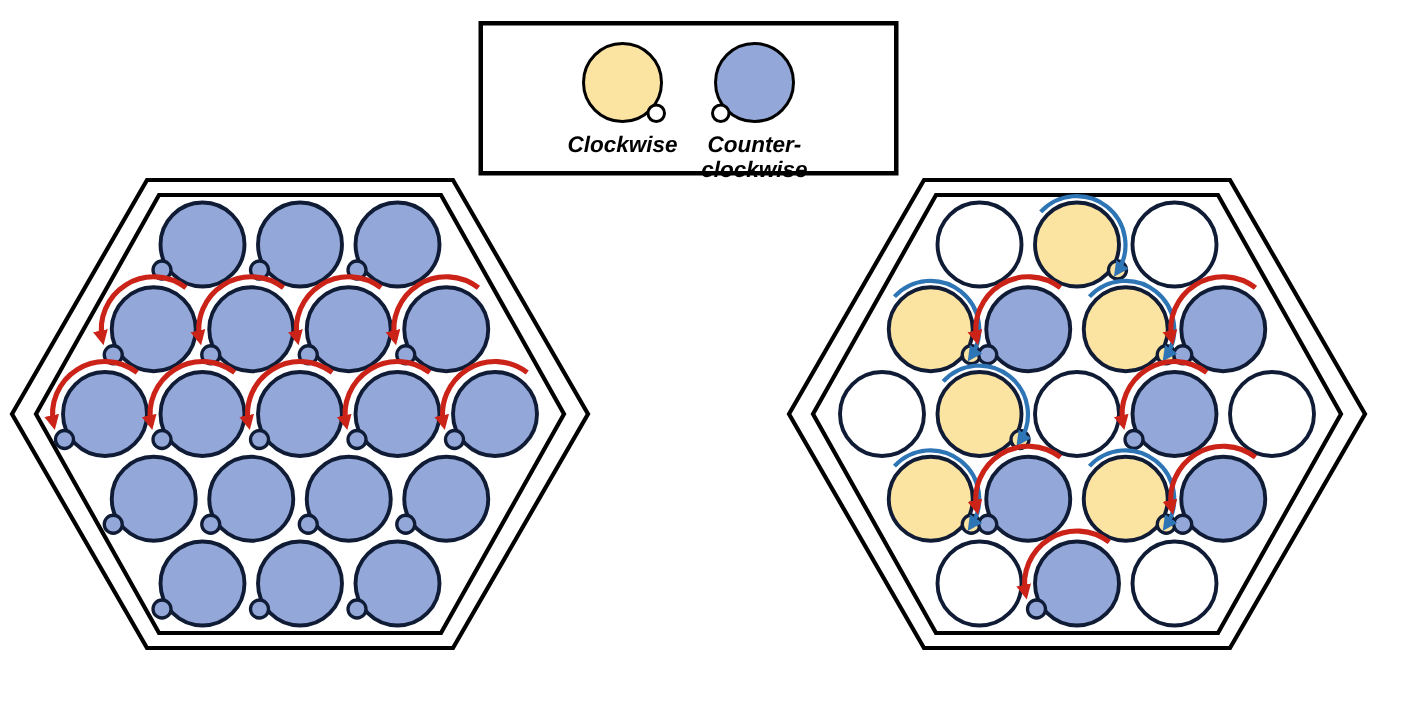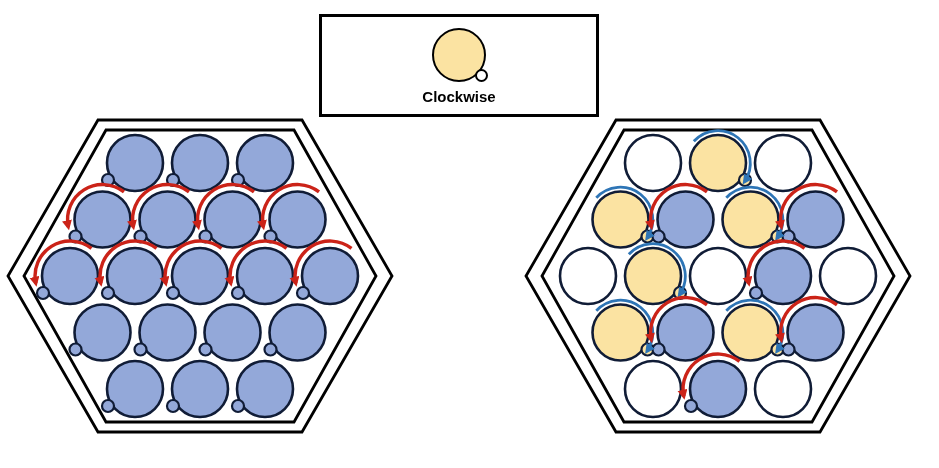--- a/index.html
+++ b/index.html
@@ -33,20 +33,21 @@
     justify-content: center;
     align-items: flex-start;
     z-index: 2;
   }
   .legend-item {
     width: 88px;
     display: flex;
     flex-direction: column;
     align-items: center;
     padding-top: 11px;
+    font-style: italic;
   }
   .legend-swatch {
     position: relative;
     width: 54px;
     height: 54px;
     border: 2.6px solid #000;
     border-radius: 50%;
     box-sizing: border-box;
   }
   .legend-dot {
@@ -191,14 +192,21 @@
       </g>
     </svg>
   <div class="legend">
 
   <div class="legend-item">
         <div class="legend-swatch" style="background: rgb(251, 227, 162);">
           <div class="legend-dot pos-br"></div>
         </div>
         <div class="legend-label">Clockwise</div>
       </div>
+      <div class="legend-item">
+        <div class="legend-swatch" style="background: rgb(147, 168, 217);">
+          <div class="legend-dot pos-bl"></div>
+        </div>
+        <div class="legend-label">Counter-
+clockwise</div>
+      </div>
     </div>
 </div>
 
 </body></html>

